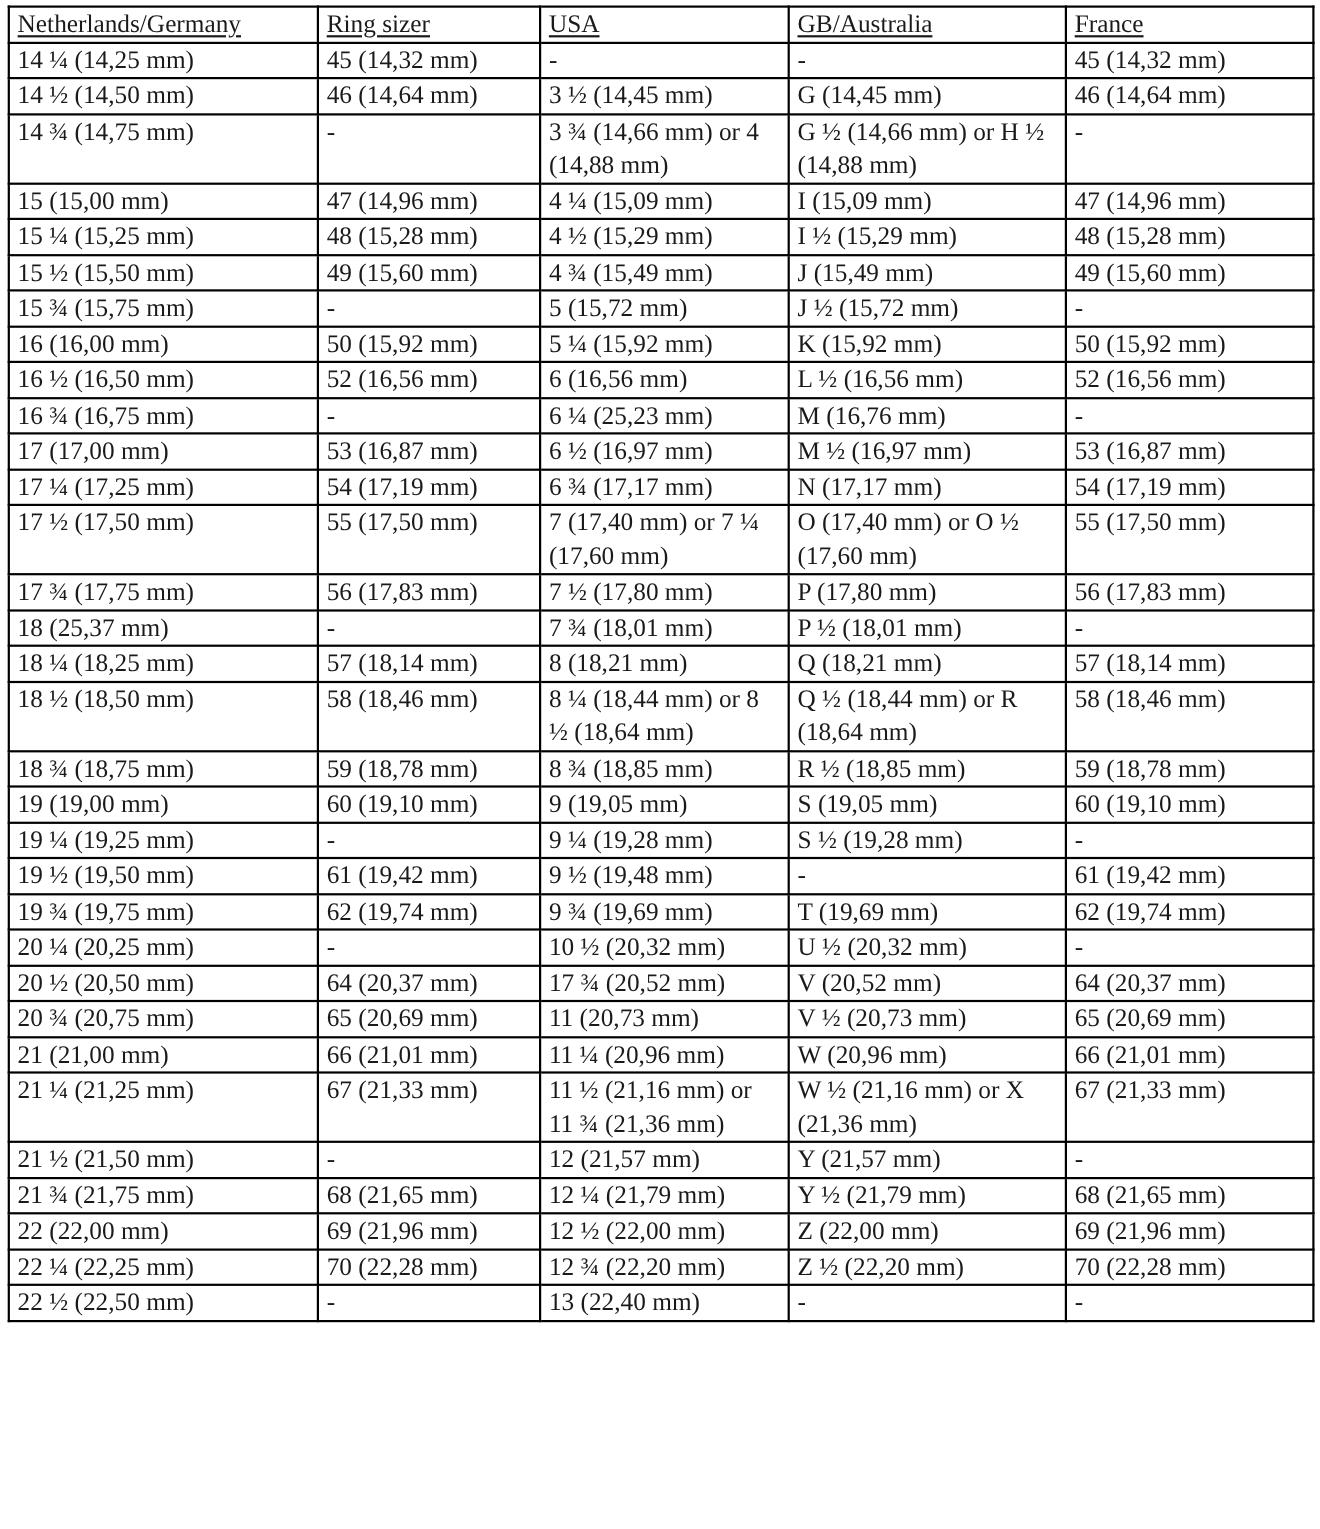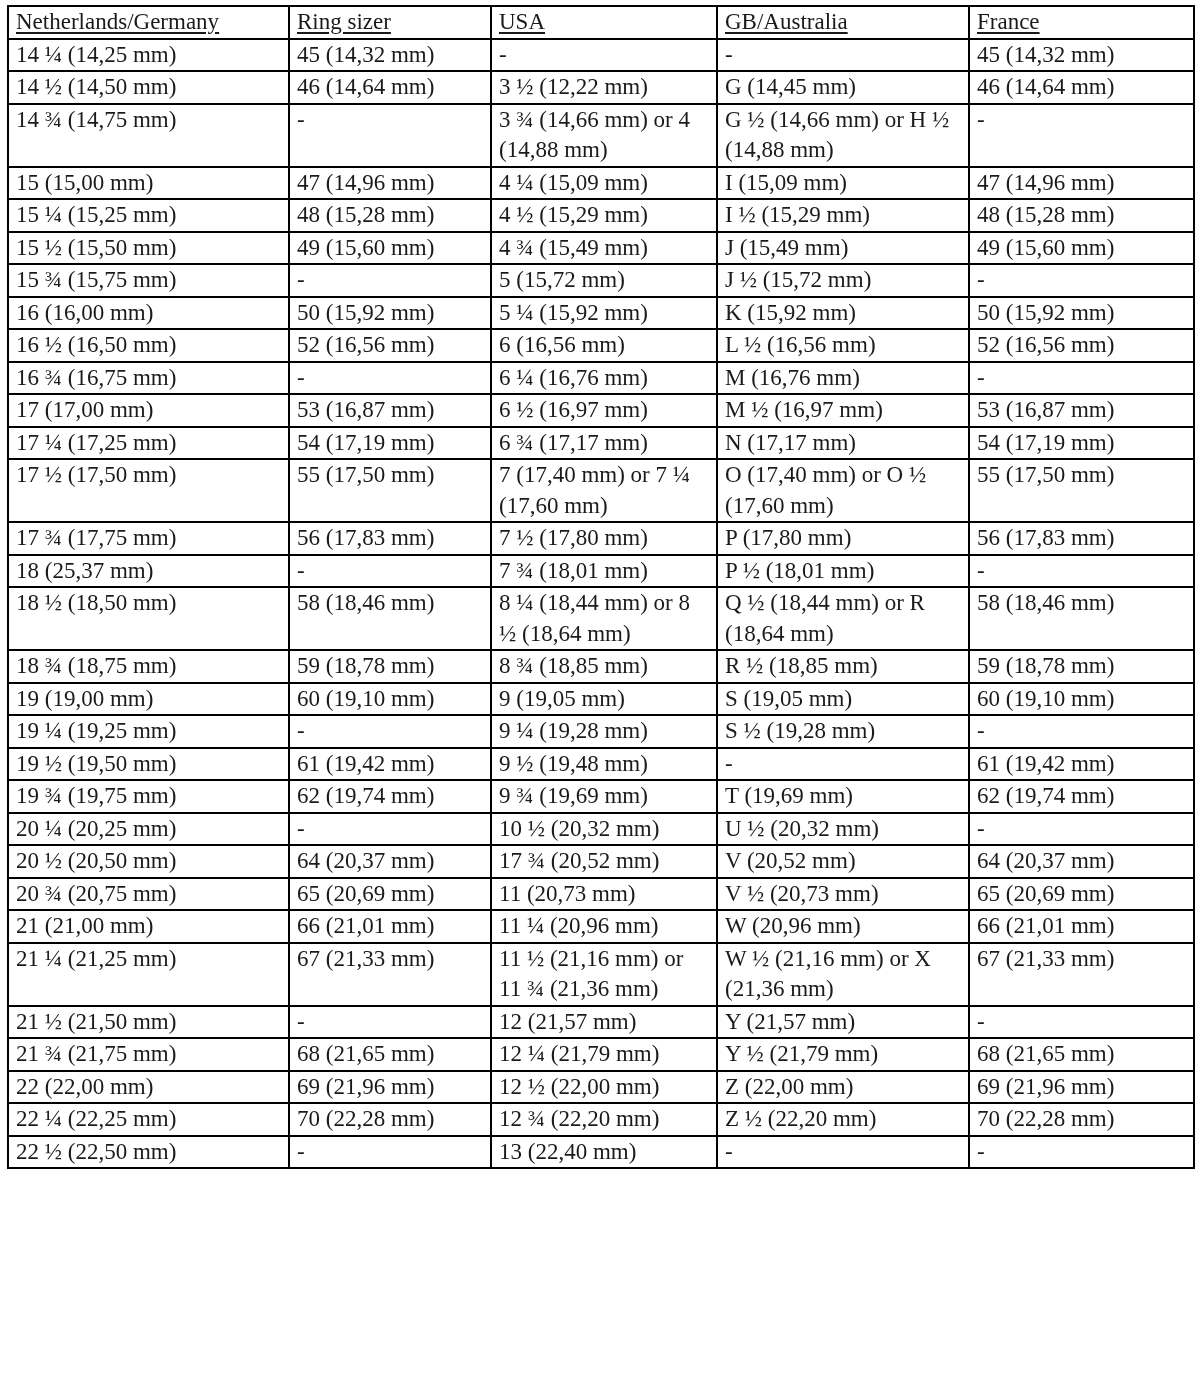--- a/index.html
+++ b/index.html
@@ -53,21 +53,21 @@
       <tr>
         <td>14 ¼ (14,25 mm)</td>
         <td>45 (14,32 mm)</td>
         <td>-</td>
         <td>-</td>
         <td>45 (14,32 mm)</td>
       </tr>
       <tr>
         <td>14 ½ (14,50 mm)</td>
         <td>46 (14,64 mm)</td>
-        <td>3 ½ (12,22 mm)</td>
+        <td>3 ½ (14,45 mm)</td>
         <td>G (14,45 mm)</td>
         <td>46 (14,64 mm)</td>
       </tr>
       <tr>
         <td>14 ¾ (14,75 mm)</td>
         <td>-</td>
         <td>3 ¾ (14,66 mm) or 4 (14,88 mm)</td>
         <td>G ½ (14,66 mm) or H ½ (14,88 mm)</td>
         <td>-</td>
       </tr>
@@ -109,21 +109,21 @@
       <tr>
         <td>16 ½ (16,50 mm)</td>
         <td>52 (16,56 mm)</td>
         <td>6 (16,56 mm)</td>
         <td>L ½ (16,56 mm)</td>
         <td>52 (16,56 mm)</td>
       </tr>
       <tr>
         <td>16 ¾ (16,75 mm)</td>
         <td>-</td>
-        <td>6 ¼ (16,76 mm)</td>
+        <td>6 ¼ (25,23 mm)</td>
         <td>M (16,76 mm)</td>
         <td>-</td>
       </tr>
       <tr>
         <td>17 (17,00 mm)</td>
         <td>53 (16,87 mm)</td>
         <td>6 ½ (16,97 mm)</td>
         <td>M ½ (16,97 mm)</td>
         <td>53 (16,87 mm)</td>
       </tr>
@@ -149,20 +149,27 @@
         <td>56 (17,83 mm)</td>
       </tr>
       <tr>
         <td>18 (25,37 mm)</td>
         <td>-</td>
         <td>7 ¾ (18,01 mm)</td>
         <td>P ½ (18,01 mm)</td>
         <td>-</td>
       </tr>
       <tr>
+        <td>18 ¼ (18,25 mm)</td>
+        <td>57 (18,14 mm)</td>
+        <td>8 (18,21 mm)</td>
+        <td>Q (18,21 mm)</td>
+        <td>57 (18,14 mm)</td>
+      </tr>
+      <tr>
         <td>18 ½ (18,50 mm)</td>
         <td>58 (18,46 mm)</td>
         <td>8 ¼ (18,44 mm) or 8 ½ (18,64 mm)</td>
         <td>Q ½ (18,44 mm) or R (18,64 mm)</td>
         <td>58 (18,46 mm)</td>
       </tr>
       <tr>
         <td>18 ¾ (18,75 mm)</td>
         <td>59 (18,78 mm)</td>
         <td>8 ¾ (18,85 mm)</td>

